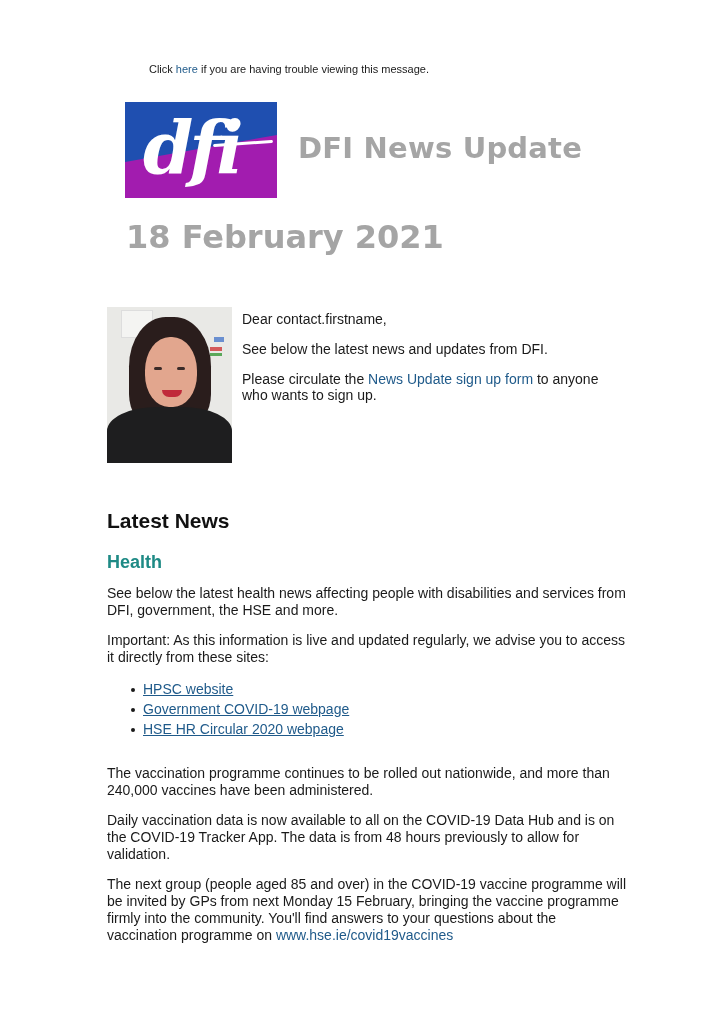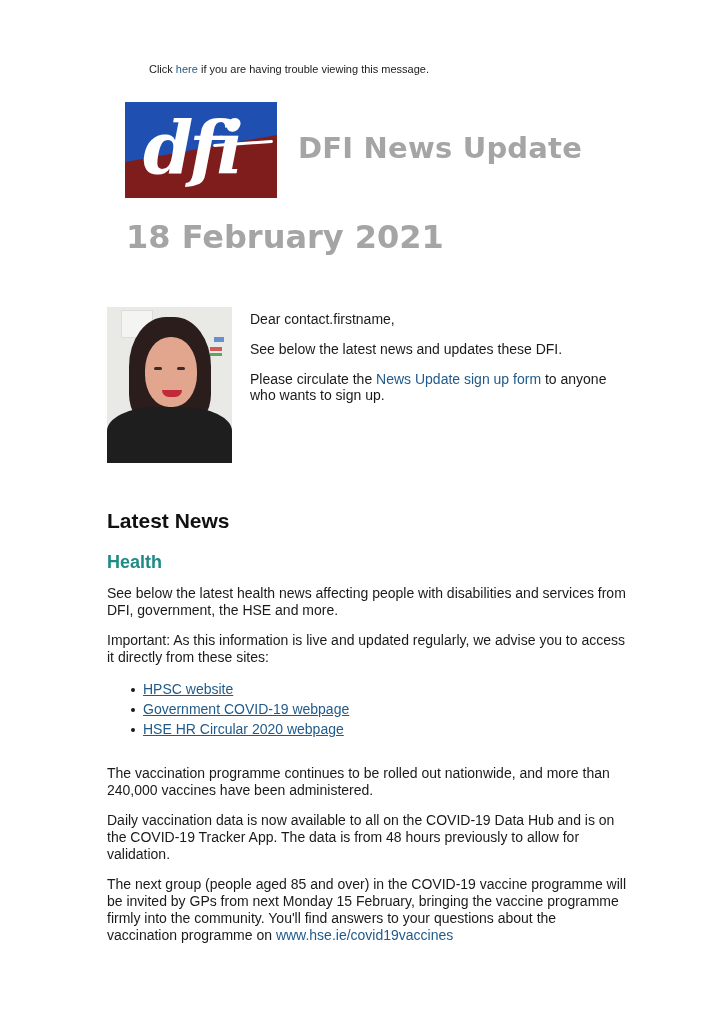--- a/index.html
+++ b/index.html
@@ -27,21 +27,21 @@
     font-size: 11px;
     color: #1a1a1a;
   }
 
   .logo {
     position: absolute;
     left: 125px;
     top: 102px;
     width: 152px;
     height: 96px;
-    background: #7f1d1d;
+    background: #a21caf;
     overflow: hidden;
   }
   .logo .blue2 {
     position: absolute;
     left: 0; top: 0;
     width: 152px; height: 60px;
     background: #1f4fb0;
     clip-path: polygon(0 0, 100% 0, 100% 55%, 0 100%);
   }
   .logo .letters {
@@ -133,21 +133,21 @@
   .photo .body {
     position: absolute;
     left: 0; top: 100px;
     width: 125px; height: 60px;
     background: #1e1e1f;
     border-radius: 40% 40% 0 0;
   }
 
   .greeting {
     position: absolute;
-    left: 250px;
+    left: 242px;
     top: 311px;
     width: 360px;
     font-size: 14px;
     line-height: 16px;
     color: #1a1a1a;
   }
   .greeting p { margin: 0 0 14px 0; }
 
   .main {
     position: absolute;
@@ -218,21 +218,21 @@
   <div class="hair"></div>
   <div class="body"></div>
   <div class="face"></div>
   <div class="eye1"></div>
   <div class="eye2"></div>
   <div class="lips"></div>
 </div>
 
 <div class="greeting">
   <p>Dear contact.firstname,</p>
-  <p>See below the latest news and updates these DFI.</p>
+  <p>See below the latest news and updates from DFI.</p>
   <p>
     <span>Please circulate the </span><a href="#">News Update sign up form</a><span> to anyone who wants to sign up.</span>
   </p>
 </div>
 
 <div class="main">
   <h1>Latest News</h1>
   <h2>Health</h2>
   <p>See below the latest health news affecting people with disabilities and services from DFI, government, the HSE and more.</p>
   <p>Important: As this information is live and updated regularly, we advise you to access it directly from these sites:</p>

